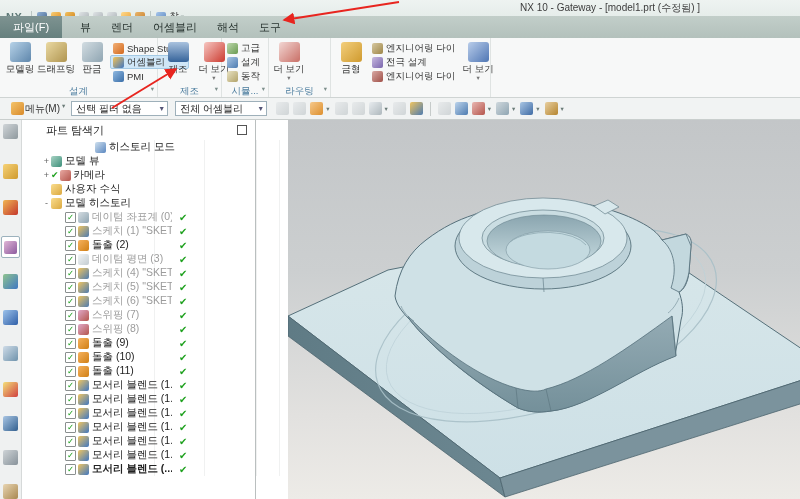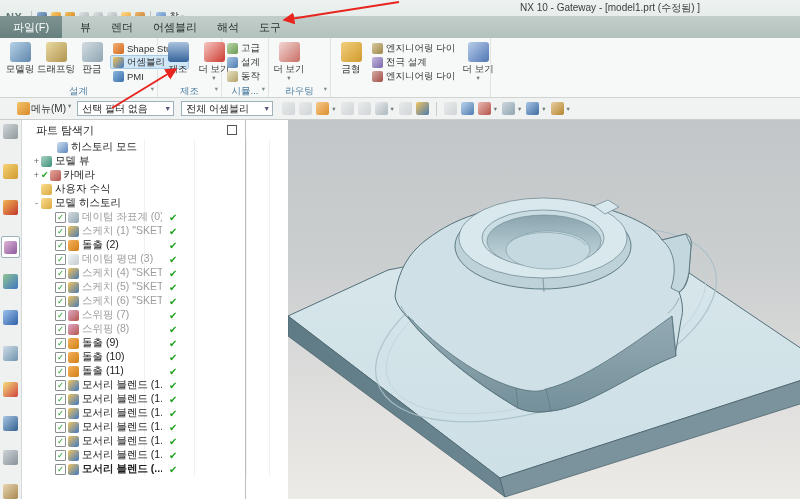--- a/index.html
+++ b/index.html
@@ -31,35 +31,35 @@
   .rlarge .ric{width:21px;height:20px;border-radius:3px;margin:2px 0 2px}
   .rlarge .blbl{white-space:nowrap;line-height:10px}
   .bcar{font-size:6.5px;color:#777;line-height:6px;margin-top:1px}
   .rstack{display:flex;flex-direction:column;margin-top:1px;flex:none}
   .rsmall{display:flex;align-items:center;height:14px;font-size:9.5px;color:#333;padding:0 4px 0 2px;border-radius:2px;border:1px solid transparent;background:none;white-space:nowrap}
   .rsmall .ric{width:11px;height:11px;border-radius:2px;margin-right:3px;flex:none}
   .rsmall.hl{background:#cfe6f7;border-color:#a3c9e4}
   
   .util{position:absolute;top:98px;left:0;width:800px;height:22px;background:#f1f3f3;border-bottom:1px solid #c9cecd;
         display:flex;align-items:center;font-size:10px;color:#333;z-index:4;box-sizing:border-box}
-  .menu-btn{display:flex;align-items:flex-start;padding:0 4px 0 16px;white-space:nowrap}
+  .menu-btn{display:flex;align-items:flex-start;padding:0 4px 0 10px;white-space:nowrap}
   .combo{height:15px;background:#fff;border:1px solid #9eb0ba;display:flex;align-items:center;font-size:10px;
          padding:0 2px 0 4px;margin-right:7px;box-sizing:border-box;white-space:nowrap;color:#222}
   .combo .ccar{margin-left:auto;font-size:7px;color:#557;padding-left:4px}
   .uicon{width:13px;height:13px;border-radius:2px;margin:0 1px;flex:none;display:inline-block}
   .uwrap{display:flex;align-items:center;margin:0 1px}
   .muted{opacity:.38}
   .usep{width:1px;height:14px;background:#c6cbca;margin:0 5px}
   
   .sidebar{position:absolute;top:120px;left:0;width:22px;height:379px;background:#eff1f1;border-right:1px solid #d6d9d9;z-index:3;box-sizing:border-box}
   .sicon{position:absolute;left:3px;width:15px;height:15px;border-radius:2px}
   .sactive{position:absolute;left:1px;width:19px;height:22px;background:#fff;border:1px solid #9cb2bd;border-radius:2px;box-sizing:border-box;display:flex;align-items:center;justify-content:center}
   .sactive .inner{width:13px;height:13px;border-radius:2px}
   
-  .nav{position:absolute;top:120px;left:28px;width:218px;height:379px;background:#fff;border-right:1px solid #babfbf;z-index:3;box-sizing:border-box}
+  .nav{position:absolute;top:120px;left:38px;width:218px;height:379px;background:#fff;border-right:1px solid #babfbf;z-index:3;box-sizing:border-box}
   .nav-title{height:20px;display:flex;align-items:center;padding:0 8px;font-size:11px;color:#222}
   .nav-max{margin-left:auto;width:8px;height:8px;border:1px solid #555;background:#fff}
   .nav-cols{height:16px;display:flex;border-bottom:1px solid #dadddd;font-size:10px;color:#333;align-items:center}
   .ncol{box-sizing:border-box;padding-left:6px;border-right:1px solid #e6e8e8;height:100%;display:flex;align-items:center}
   .sortarr{font-size:7px;color:#777;margin-left:6px}
   .rows{position:relative}
   .colline{position:absolute;top:0;bottom:0;width:1px;background:#f0f1f1}
   .trow{height:14px;display:flex;align-items:center;font-size:10.5px;position:relative}
   .tname{width:116px;display:flex;align-items:center;overflow:hidden;white-space:nowrap;flex:none}
   .tstat{width:50px;flex:none;padding-left:7px;box-sizing:border-box}
@@ -302,21 +302,21 @@
   <div class="nav-title">
     <span>파트 탐색기</span>
     <span class="nav-max"></span>
   </div>
   <div class="rows" id="navrows">
     <div class="colline" style="left:116px"></div>
     <div class="colline" style="left:166px"></div>
     <div class="colline" style="left:218px"></div>
     <div class="colline" style="left:241px"></div>
   <div class="trow">
-        <span class="tname" style="padding-left: 20px;">
+        <span class="tname" style="padding-left: 20px; margin-left: 28px;">
           <span class="exp"></span>
           <span class="tico" style="background: linear-gradient(135deg, rgb(207, 224, 238), rgb(91, 135, 192));"></span>
           <span class="lbl">히스토리 모드</span>
         </span>
         <span class="tstat"></span>
       </div>
       <div class="trow">
         <span class="tname" style="padding-left: 4px;">
           <span class="exp">+</span>
           <span class="tico" style="background: linear-gradient(135deg, rgb(169, 211, 196), rgb(60, 143, 122));"></span>

